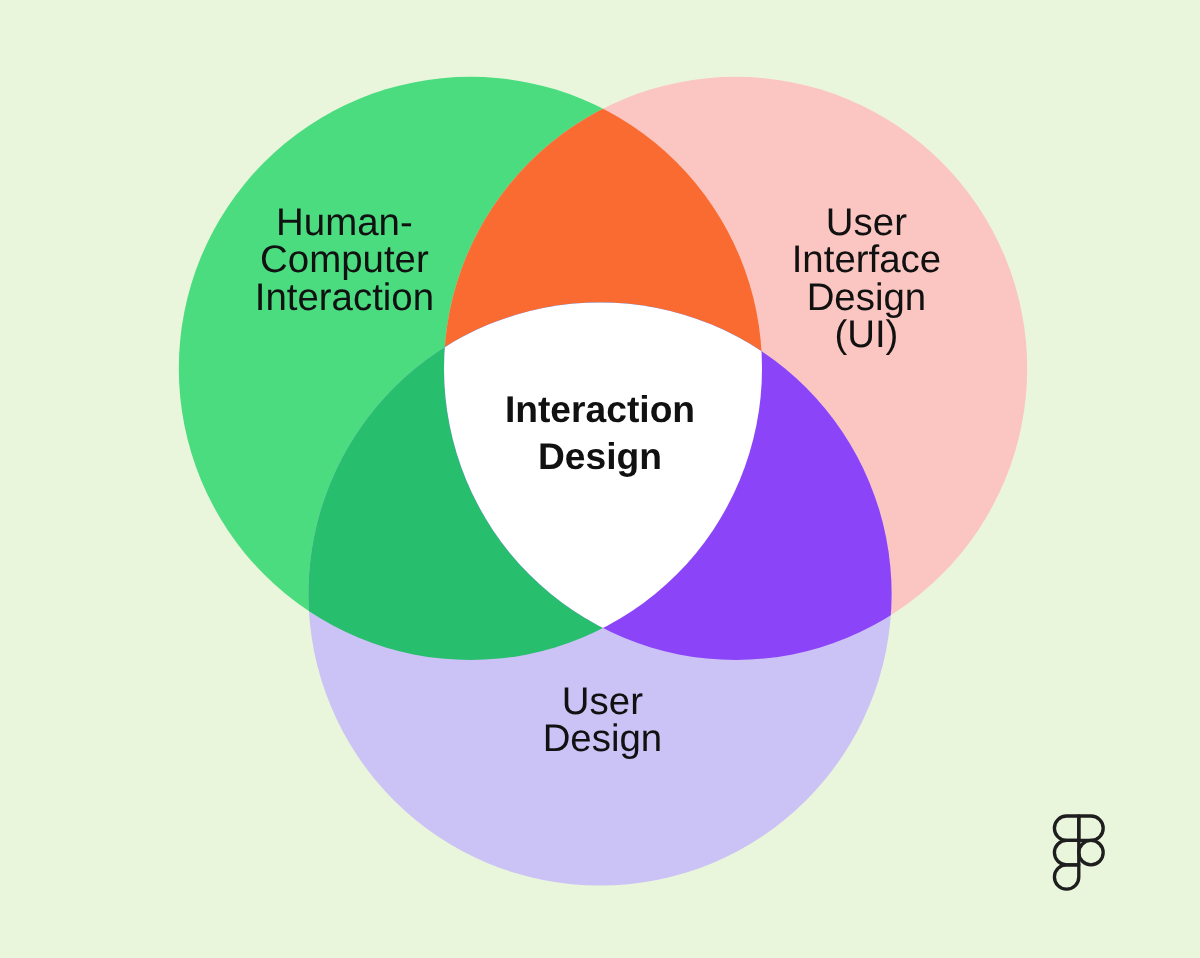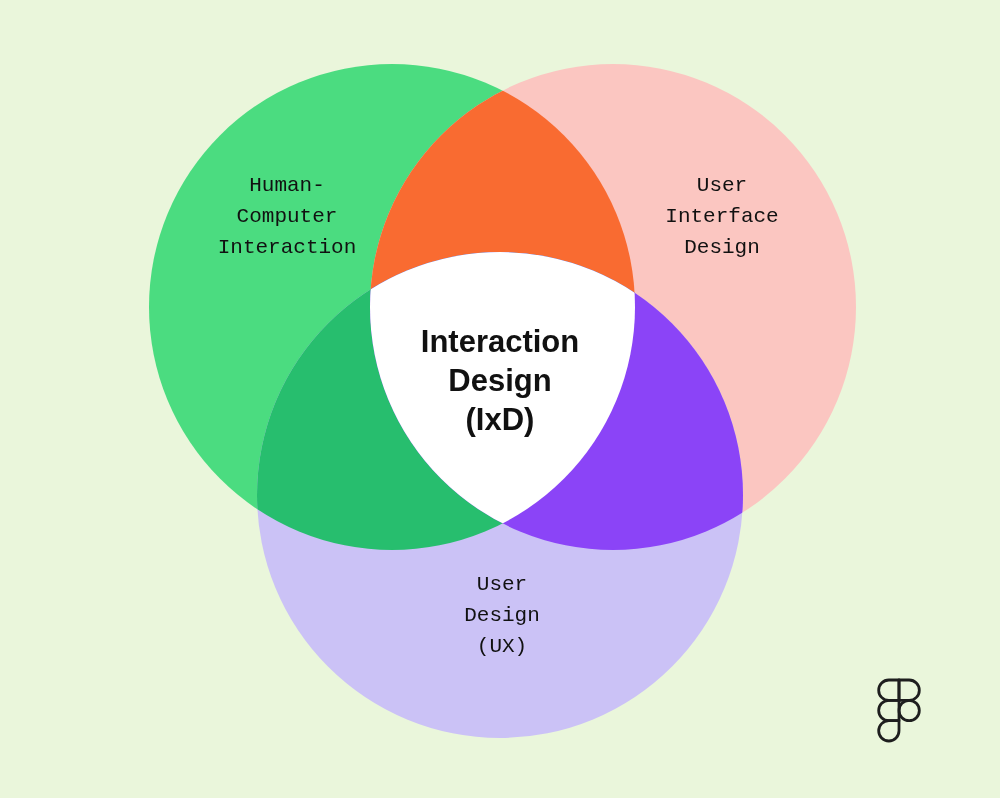--- a/index.html
+++ b/index.html
@@ -25,24 +25,23 @@
   }
   .label {
     position: absolute;
     text-align: center;
     color: #111111;
   }
   .label span {
     display: block;
   }
   .set-label {
-    font-size: 21px;
+    font-size: 32px;
     line-height: 31px;
     font-weight: 500;
-    font-family: Liberation Mono, monospace;
   }
   .center-label {
     font-size: 31px;
     line-height: 39px;
     font-weight: bold;
   }
   .logo {
     position: absolute;
     left: 876px;
     top: 677px;
@@ -88,32 +87,31 @@
   <div class="label set-label" style="left:167px; top:170px; width:240px;">
     <span>Human-</span>
     <span>Computer</span>
     <span>Interaction</span>
   </div>
 
   <div class="label set-label" style="left:602px; top:170px; width:240px;">
     <span>User</span>
     <span>Interface</span>
     <span>Design</span>
+    <span>(UI)</span>
   </div>
 
   <div class="label set-label" style="left:382px; top:569px; width:240px;">
     <span>User</span>
     <span>Design</span>
-    <span>(UX)</span>
   </div>
 
   <div class="label center-label" style="left:360px; top:322px; width:280px;">
     <span>Interaction</span>
     <span>Design</span>
-    <span>(IxD)</span>
   </div>
 
   <svg class="logo" viewBox="-2.5 -2.5 43 62" fill="none" stroke-width="2.6" stroke-linejoin="round" stroke-linecap="round" stroke="#1E1E1E">
     <path d="M0 9.5A9.5 9.5 0 0 1 9.5 0H19v19H9.5A9.5 9.5 0 0 1 0 9.5z"></path>
     <path d="M19 0h9.5a9.5 9.5 0 1 1 0 19H19V0z"></path>
     <path d="M0 28.5A9.5 9.5 0 0 1 9.5 19H19v19H9.5A9.5 9.5 0 0 1 0 28.5z"></path>
     <circle cx="28.5" cy="28.5" r="9.5"></circle>
     <path d="M0 47.5A9.5 9.5 0 0 1 9.5 38H19v9.5a9.5 9.5 0 1 1-19 0z"></path>
   </svg>
 

